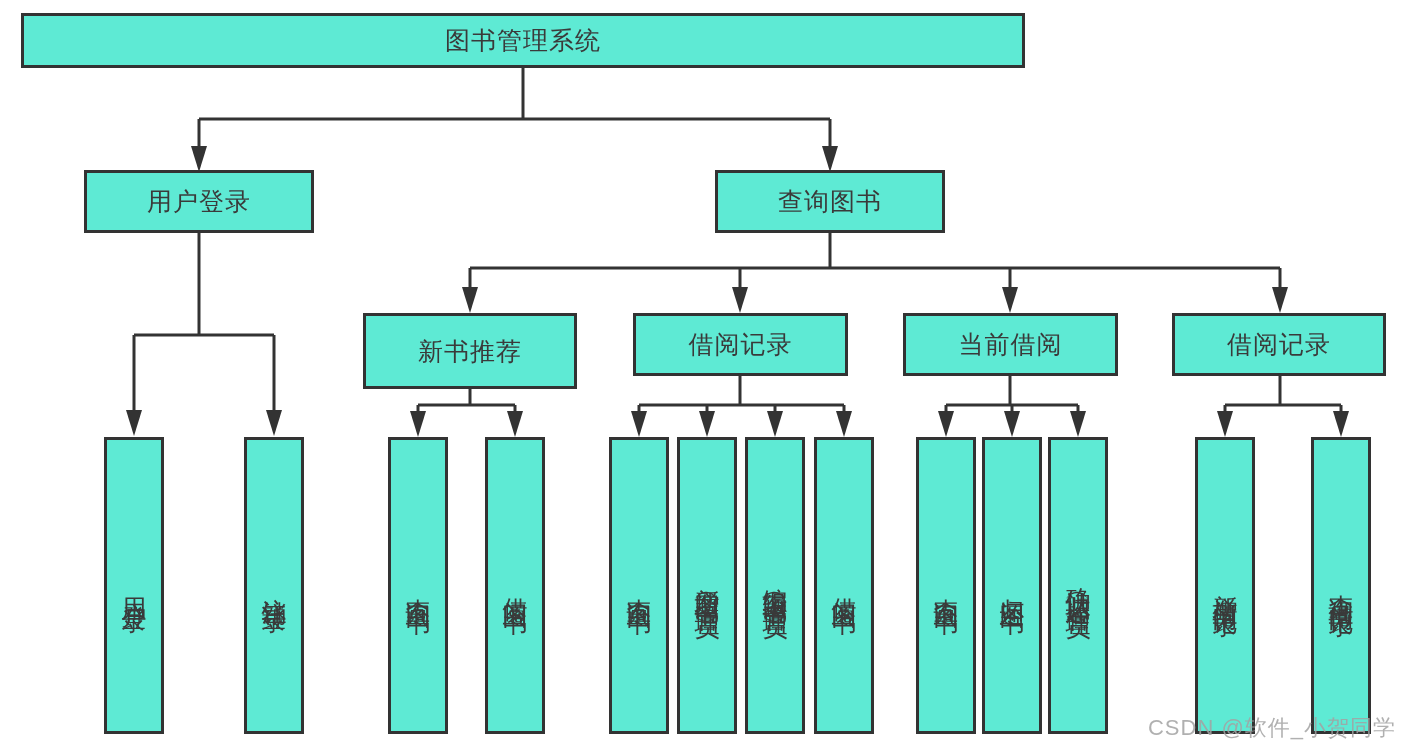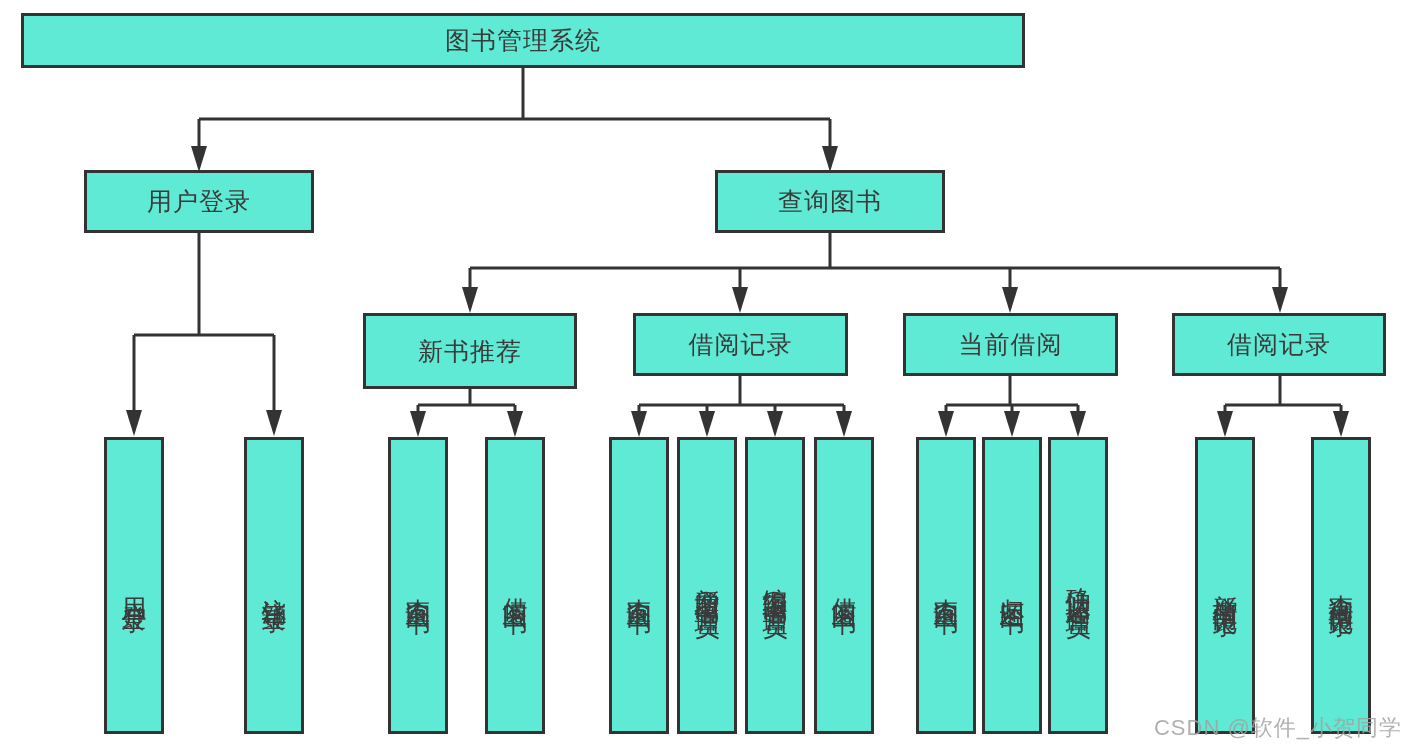--- a/index.html
+++ b/index.html
@@ -46,21 +46,21 @@
   #n-l3-3  {left:1172px;top:313px; width:214px;  height:63px;}
   
   .leaf{top:437px;width:60px;height:297px;}
   #n-ul-0{left:104px;} #n-ul-1{left:244px;}
   #n-nb-0{left:388px;} #n-nb-1{left:485px;}
   #n-bb-0{left:609px;} #n-bb-1{left:677px;} #n-bb-2{left:745px;} #n-bb-3{left:814px;}
   #n-cb-0{left:916px;} #n-cb-1{left:982px;} #n-cb-2{left:1048px;}
   #n-br-0{left:1195px;} #n-br-1{left:1311px;}
   #watermark{
     position:absolute;
-    right:3px;bottom:4px;
+    right:9px;bottom:4px;
     font-size:22px;
     color:#a3a3a3;
     letter-spacing:1px;
     opacity:.85;
   }
 </style>
 </head>
 <body>
 
 <div id="canvas">

